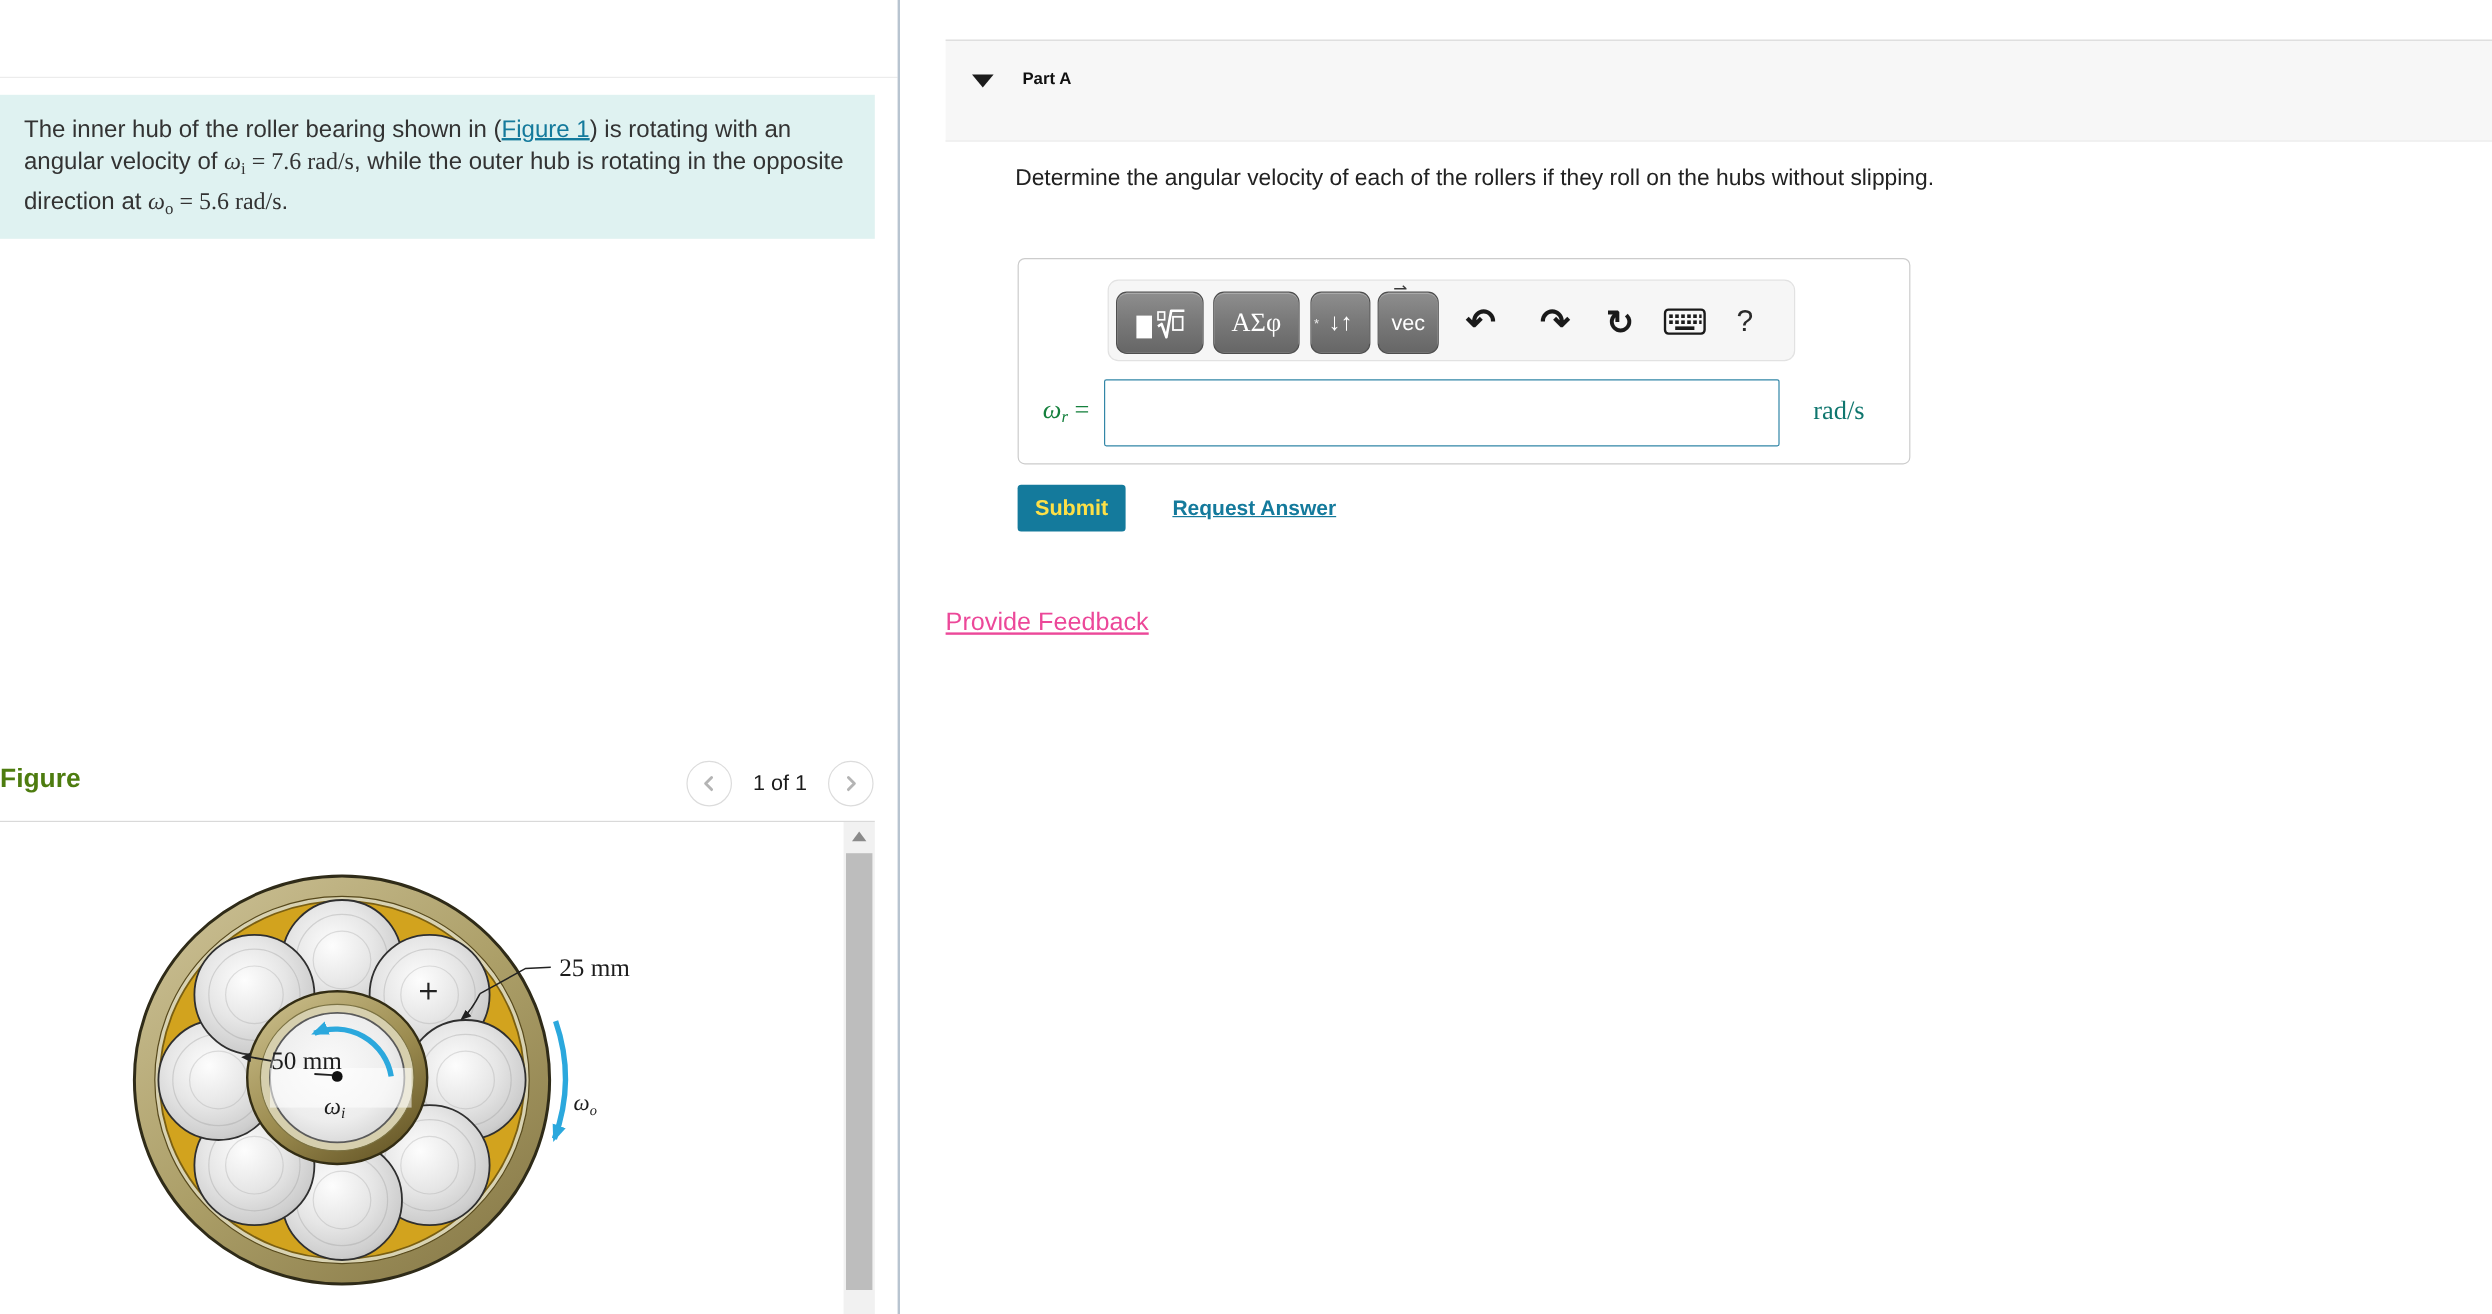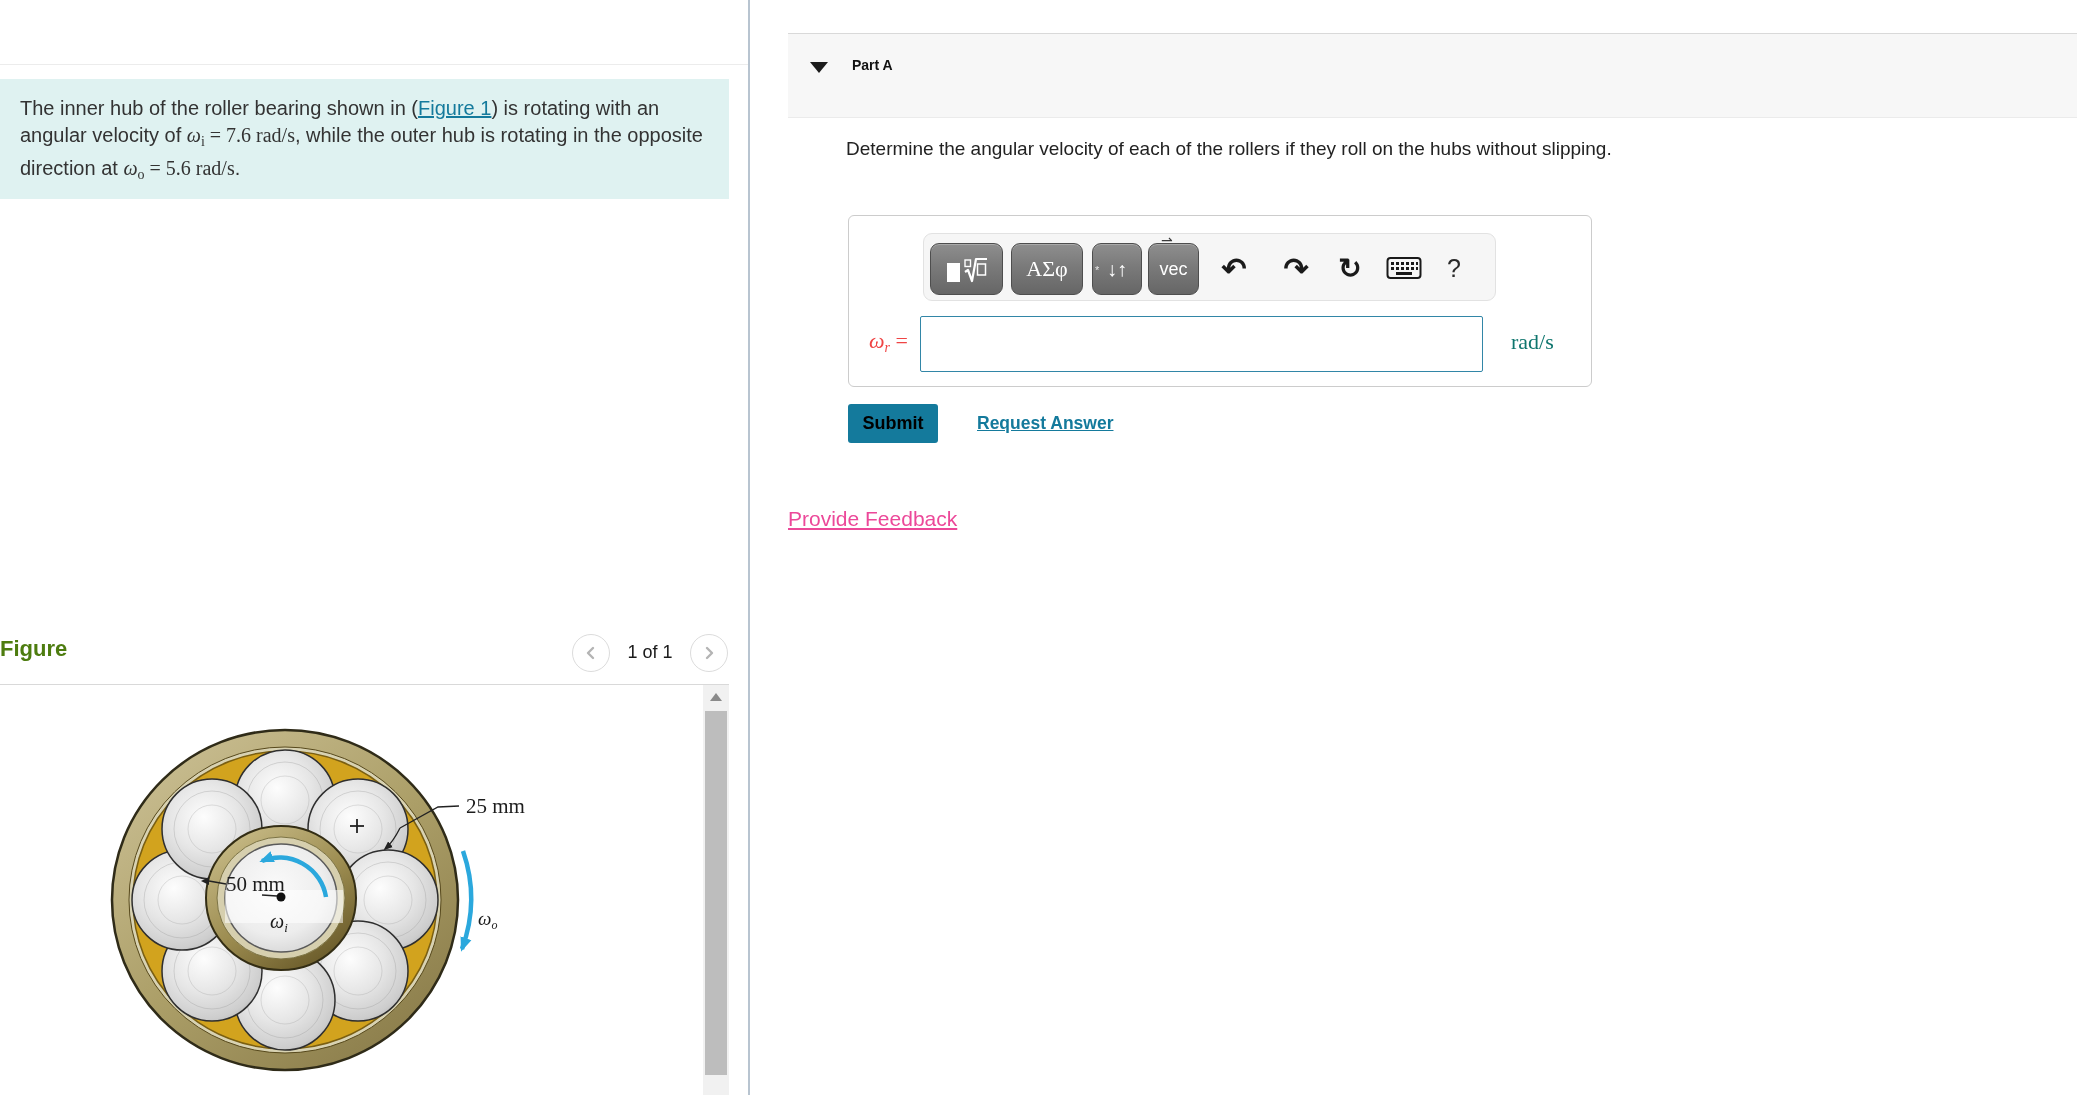--- a/index.html
+++ b/index.html
@@ -59,30 +59,30 @@
   .updown-mark { position:absolute; left:2px; top:20px; font-size:11px; color:#e8e8e8; }
   .vec-mark { position:absolute; left:12px; top:-12px; font-size:14px; color:#3a3a3a; }
   .tool-icon { position:absolute; top:0; height:68px; display:flex; align-items:center; justify-content:center; cursor:pointer; color:#1a1a1a; }
   .ti-undo { left:290px; width:40px; font-size:30px; font-weight:bold; }
   .ti-redo { left:352px; width:40px; font-size:30px; font-weight:bold; }
   .ti-reset{ left:408px; width:36px; font-size:28px; font-weight:bold; }
   .ti-kbd  { left:458px; width:44px; }
   .ti-help { left:512px; width:36px; font-size:25px; color:#2a2a2a; }
 
   .ans-row { position:absolute; left:0; top:100px; width:744px; height:56px; }
-  .ans-label { position:absolute; left:20px; top:12px; font-family:"Liberation Serif", serif; font-size:22px; color:#ef4444; }
+  .ans-label { position:absolute; left:20px; top:12px; font-family:"Liberation Serif", serif; font-size:22px; color:#15803d; }
   .ans-label .ans-omega { font-style:italic; }
   .ans-label .ans-sub { font-size:14px; vertical-align:-4px; font-style:italic; }
   .ans-input { position:absolute; left:71px; top:0; width:563px; height:56px;
     border:1.5px solid #3286a7; border-radius:2px; background:#fff; font-size:20px; padding:0 10px;
     font-family:"Liberation Sans", sans-serif; outline:none; }
   .ans-unit { position:absolute; left:662px; top:13px; font-family:"Liberation Serif", serif; font-size:22px; color:#0f766e; }
 
   .submit-btn { position:absolute; left:848px; top:404px; width:90px; height:39px; background:#147a9c;
-    border:none; border-radius:3px; color:#000000; font-size:18px; font-weight:bold;
+    border:none; border-radius:3px; color:#fde047; font-size:18px; font-weight:bold;
     font-family:"Liberation Sans", sans-serif; cursor:pointer; }
   .request-link { position:absolute; left:977px; top:413px; font-size:17.5px; font-weight:bold;
     color:#147a9c; text-decoration:underline; cursor:pointer; }
   .feedback-link { position:absolute; left:788px; top:507px; font-size:21px;
     color:#ec4899; text-decoration:underline; cursor:pointer; }
 
   .fig-serif { font-family:"Liberation Serif", serif; fill:#1c1c1c; }
 </style>
 </head>
 <body>

